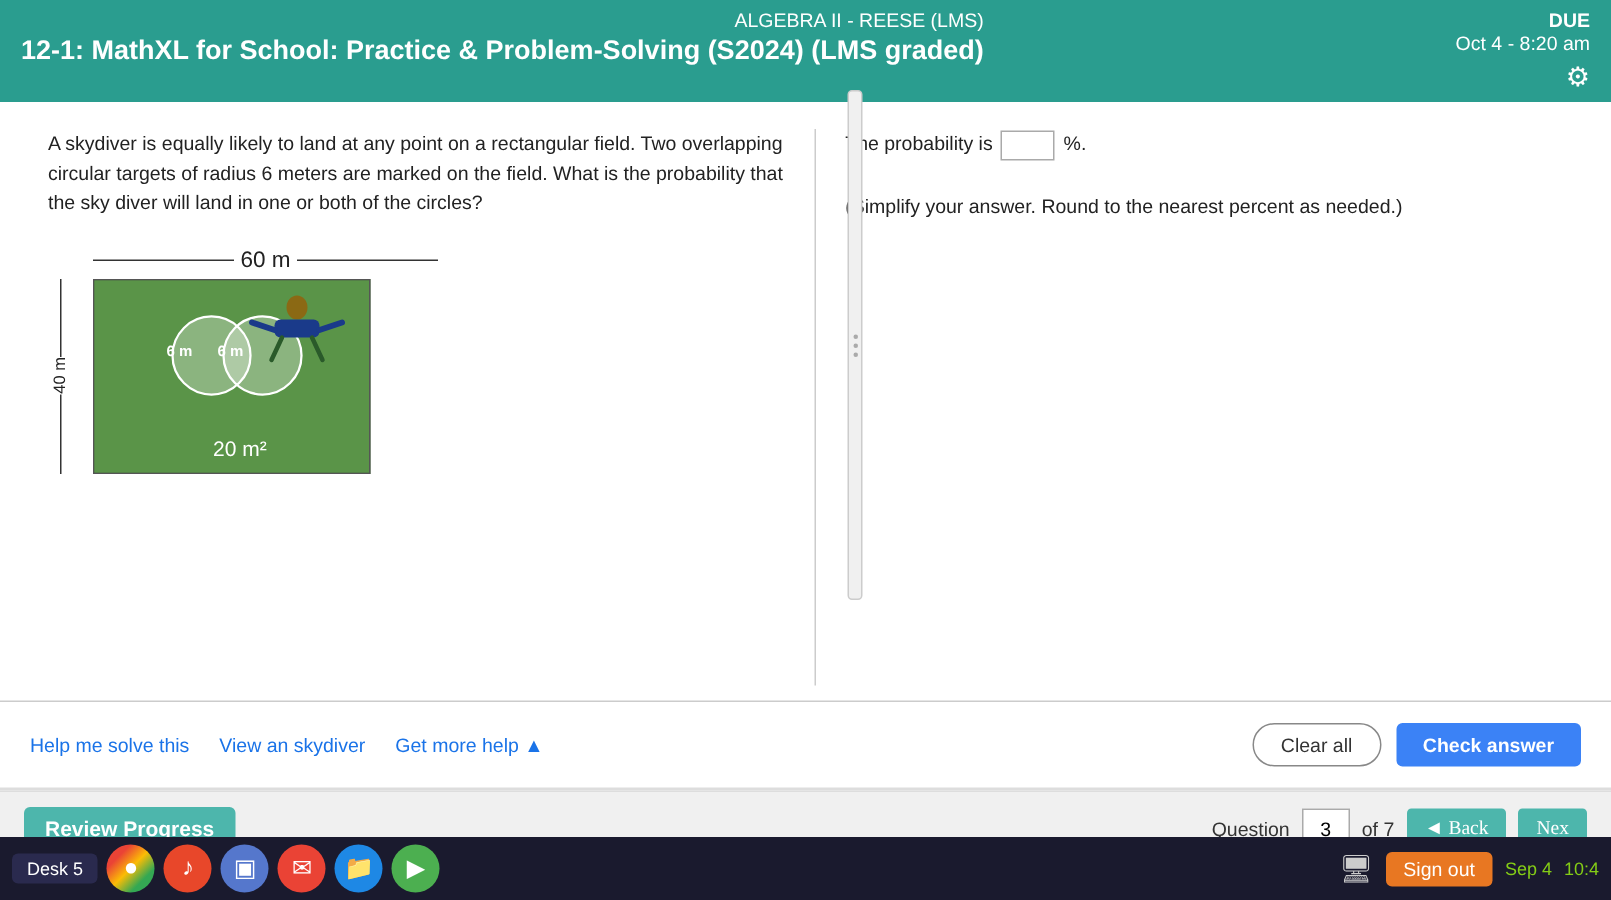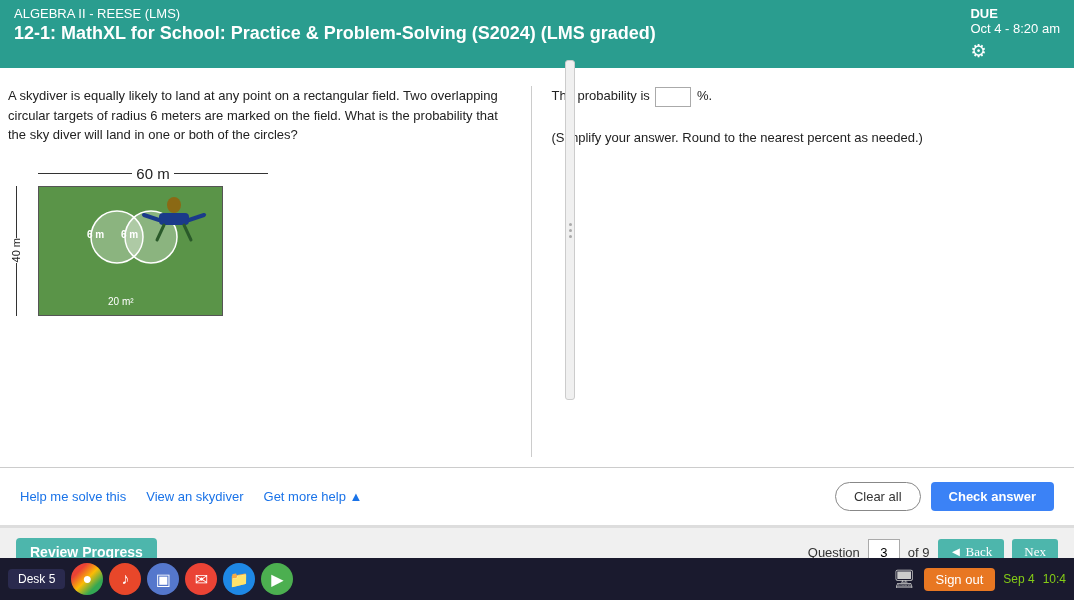--- a/index.html
+++ b/index.html
@@ -9,32 +9,32 @@
     .header {
       background: #2a9d8f;
       color: white;
       padding: 6px 14px;
       display: flex;
       align-items: flex-start;
       justify-content: space-between;
       min-height: 60px;
     }
     .header-left { display: flex; flex-direction: column; }
-    .header-course { font-size: 13px; font-weight: normal; margin-bottom: 2px; }
+    .header-course { font-size: 13px; font-weight: normal; margin-bottom: 2px; text-align: right; }
     .header-title { font-size: 18px; font-weight: bold; }
-    .header-right { display: flex; flex-direction: column; align-items: flex-start; font-size: 13px; margin-left: 12px; }
+    .header-right { display: flex; flex-direction: column; align-items: flex-end; font-size: 13px; margin-left: 12px; }
     .header-due { font-weight: bold; }
     .header-date { }
     .gear-icon { margin-top: 4px; font-size: 18px; cursor: pointer; }
 
     
     .main-content {
       background: white;
       margin: 0;
-      padding: 18px 20px 10px 8px;
+      padding: 18px 20px 10px 32px;
       display: flex;
       flex-direction: row;
       min-height: 400px;
       border-bottom: 1px solid #ccc;
     }
 
     .question-left {
       flex: 1;
       padding-right: 20px;
       border-right: 1px solid #ccc;
@@ -380,21 +380,21 @@
           <div class="field-inner"></div>
 
           <svg class="circles-svg" viewBox="0 0 110 60" xmlns="http://www.w3.org/2000/svg">
             <circle cx="38" cy="30" r="26" fill="rgba(255,255,255,0.3)" stroke="white" stroke-width="1.5"></circle>
             <circle cx="72" cy="30" r="26" fill="rgba(255,255,255,0.3)" stroke="white" stroke-width="1.5"></circle>
           </svg>
 
           <div style="position:absolute; top:42px; left:48px; font-size:10px; color:white; font-weight:bold;">6 m</div>
           <div style="position:absolute; top:42px; left:82px; font-size:10px; color:white; font-weight:bold;">6 m</div>
 
-          <div style="position:absolute; bottom:8px; left:69px; font-size:10px; color:white;">
+          <div style="position:absolute; bottom:8px; left:79px; font-size:14px; color:white;">
             <span>20 m²</span>
           </div>
 
           <svg class="skydiver-svg" width="70" height="55" viewBox="0 0 70 55" xmlns="http://www.w3.org/2000/svg">
 
             <ellipse cx="35" cy="10" rx="7" ry="8" fill="#8B6914"></ellipse>
             <rect x="20" y="18" width="30" height="12" rx="4" fill="#1a3a8a"></rect>
             <line x1="5" y1="20" x2="20" y2="25" stroke="#1a3a8a" stroke-width="4" stroke-linecap="round"></line>
             <line x1="65" y1="20" x2="50" y2="25" stroke="#1a3a8a" stroke-width="4" stroke-linecap="round"></line>
             <line x1="25" y1="30" x2="18" y2="45" stroke="#2a5a2a" stroke-width="3" stroke-linecap="round"></line>
@@ -432,21 +432,21 @@
     <button class="btn-clear">Clear all</button>
     <button class="btn-check">Check answer</button>
   </div>
 </div>
 
 <div class="review-bar">
   <button class="review-progress-btn">Review Progress</button>
   <div class="question-nav">
     <span>Question</span>
     <input type="text" class="question-num-input" value="3" style="">
-    <span>of 9</span>
+    <span>of 7</span>
     <button class="nav-btn">◄ Back</button>
     <button class="nav-btn">Nex</button>
   </div>
 </div>
 
 <div class="taskbar">
   <span class="taskbar-desk">Desk 5</span>
 
   <div class="taskbar-icon" style="background: linear-gradient(135deg, #ea4335 25%, #fbbc05 50%, #34a853 75%); color:white;">●</div>
 

